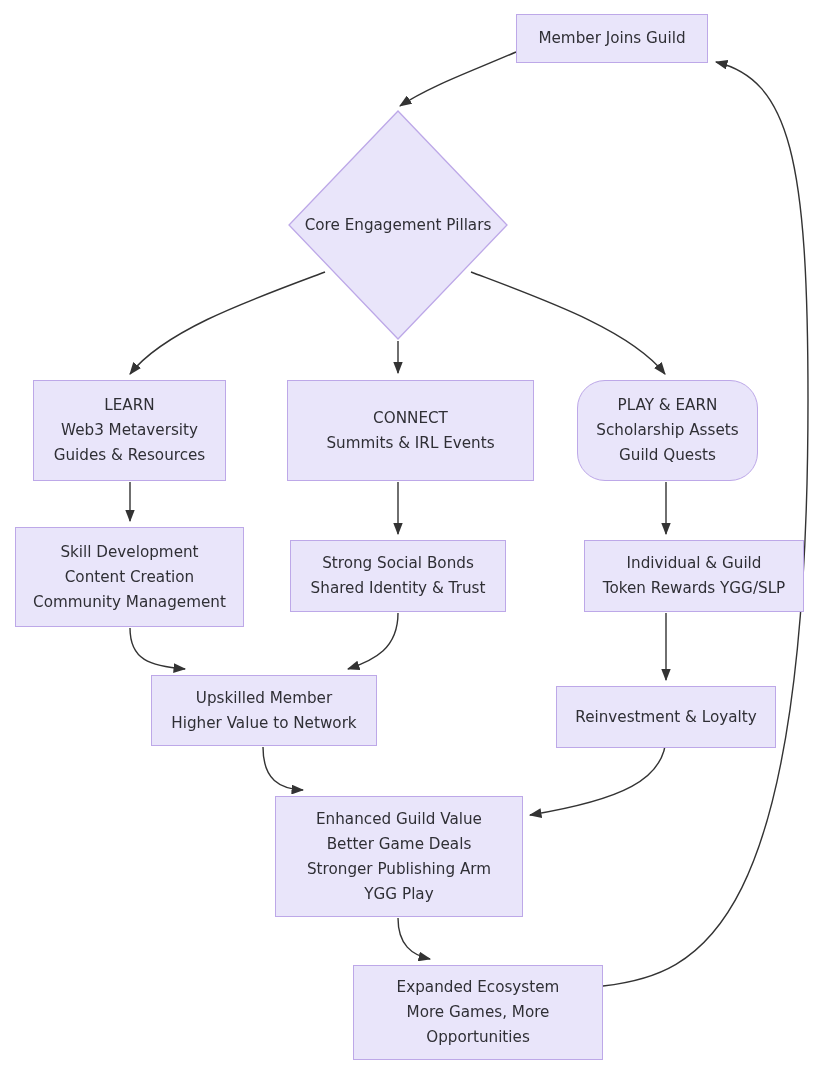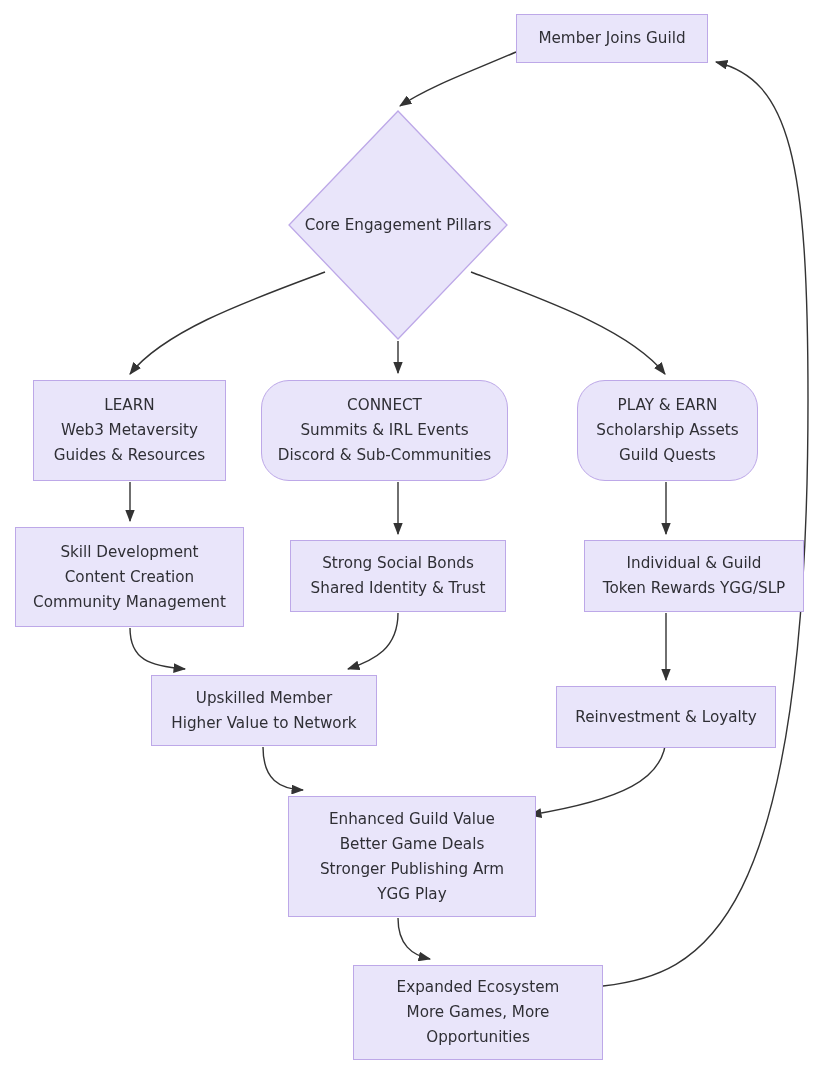--- a/index.html
+++ b/index.html
@@ -106,24 +106,23 @@
         <svg class="diamond-shape" viewBox="0 0 220 230">
           <polygon points="110,1 219,115 110,229 1,115" fill="#e9e5fa" stroke="#bda8e8" stroke-width="1.3"></polygon>
         </svg>
         <div class="diamond-label"><span class="line">Core Engagement Pillars</span></div>
       </div>
       <div class="node" style="left: 33px; top: 380px; width: 193px; height: 101px; background: rgb(233, 229, 250); border-color: rgb(189, 168, 232); color: rgb(47, 47, 53);">
         <span class="line">LEARN</span>
         <span class="line">Web3 Metaversity</span>
         <span class="line">Guides &amp; Resources</span>
       </div>
-      <div class="node" style="left: 261px; top: 380px; width: 247px; height: 101px; background: rgb(233, 229, 250); border-color: rgb(189, 168, 232); color: rgb(47, 47, 53); border-radius: 28px;">
+      <div class="node" style="left: 287px; top: 380px; width: 247px; height: 101px; background: rgb(233, 229, 250); border-color: rgb(189, 168, 232); color: rgb(47, 47, 53);">
         <span class="line">CONNECT</span>
         <span class="line">Summits &amp; IRL Events</span>
-        <span class="line">Discord &amp; Sub-Communities</span>
       </div>
       <div class="node" style="left: 577px; top: 380px; width: 181px; height: 101px; background: rgb(233, 229, 250); border-color: rgb(189, 168, 232); color: rgb(47, 47, 53); border-radius: 28px;">
         <span class="line">PLAY &amp; EARN</span>
         <span class="line">Scholarship Assets</span>
         <span class="line">Guild Quests</span>
       </div>
       <div class="node" style="left: 15px; top: 527px; width: 229px; height: 100px; background: rgb(233, 229, 250); border-color: rgb(189, 168, 232); color: rgb(47, 47, 53); text-align: center;">
         <span class="line">Skill Development</span>
         <span class="line">Content Creation</span>
         <span class="line">Community Management</span>
@@ -136,21 +135,21 @@
         <span class="line">Individual &amp; Guild</span>
         <span class="line">Token Rewards YGG/SLP</span>
       </div>
       <div class="node" style="left: 151px; top: 675px; width: 226px; height: 71px; background: rgb(233, 229, 250); border-color: rgb(189, 168, 232); color: rgb(47, 47, 53);">
         <span class="line">Upskilled Member</span>
         <span class="line">Higher Value to Network</span>
       </div>
       <div class="node" style="left: 556px; top: 686px; width: 220px; height: 62px; background: rgb(233, 229, 250); border-color: rgb(189, 168, 232); color: rgb(47, 47, 53);">
         <span class="line">Reinvestment &amp; Loyalty</span>
       </div>
-      <div class="node" style="left: 288px; top: 796px; width: 248px; height: 121px; background: rgb(233, 229, 250); border-color: rgb(189, 168, 232); color: rgb(47, 47, 53);">
+      <div class="node" style="left: 275px; top: 796px; width: 248px; height: 121px; background: rgb(233, 229, 250); border-color: rgb(189, 168, 232); color: rgb(47, 47, 53);">
         <span class="line">Enhanced Guild Value</span>
         <span class="line">Better Game Deals</span>
         <span class="line">Stronger Publishing Arm</span>
         <span class="line">YGG Play</span>
       </div>
       <div class="node" style="left: 353px; top: 965px; width: 250px; height: 95px; background: rgb(233, 229, 250); border-color: rgb(189, 168, 232); color: rgb(47, 47, 53);">
         <span class="line">Expanded Ecosystem</span>
         <span class="line">More Games, More</span>
         <span class="line">Opportunities</span>
       </div>

